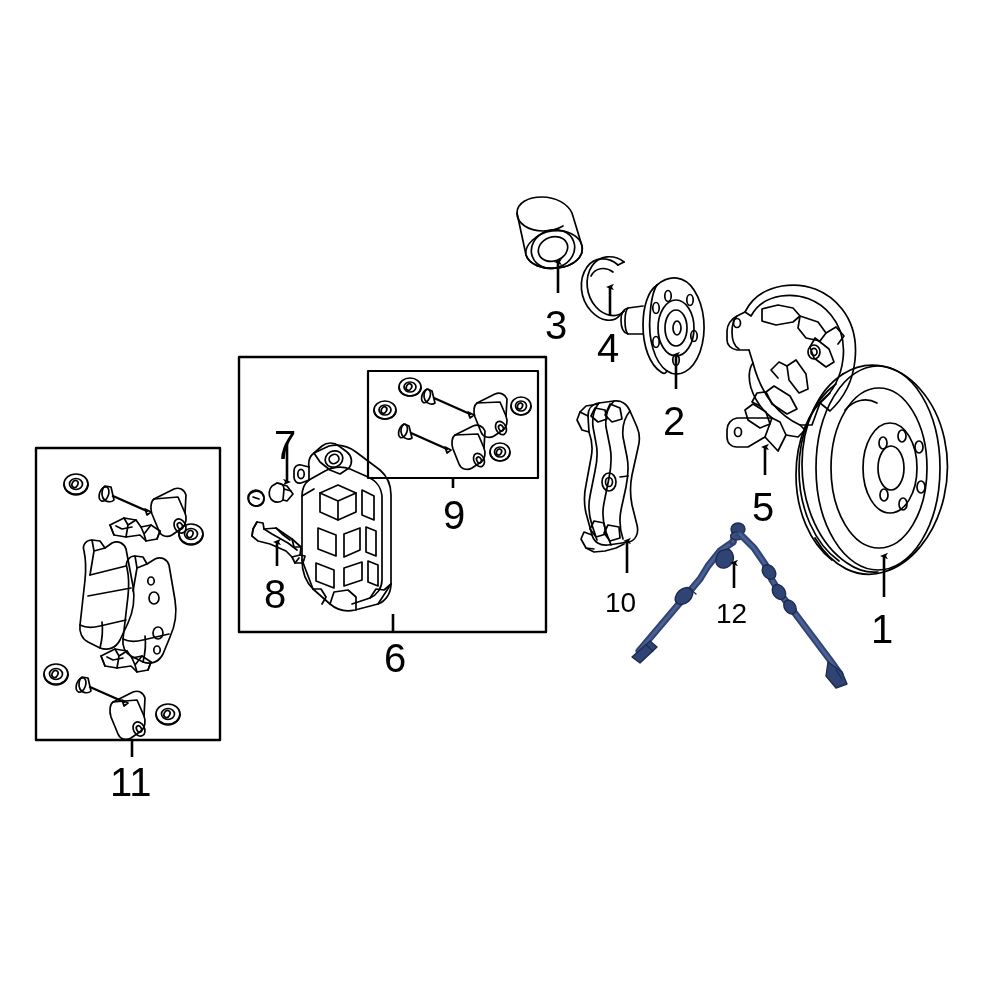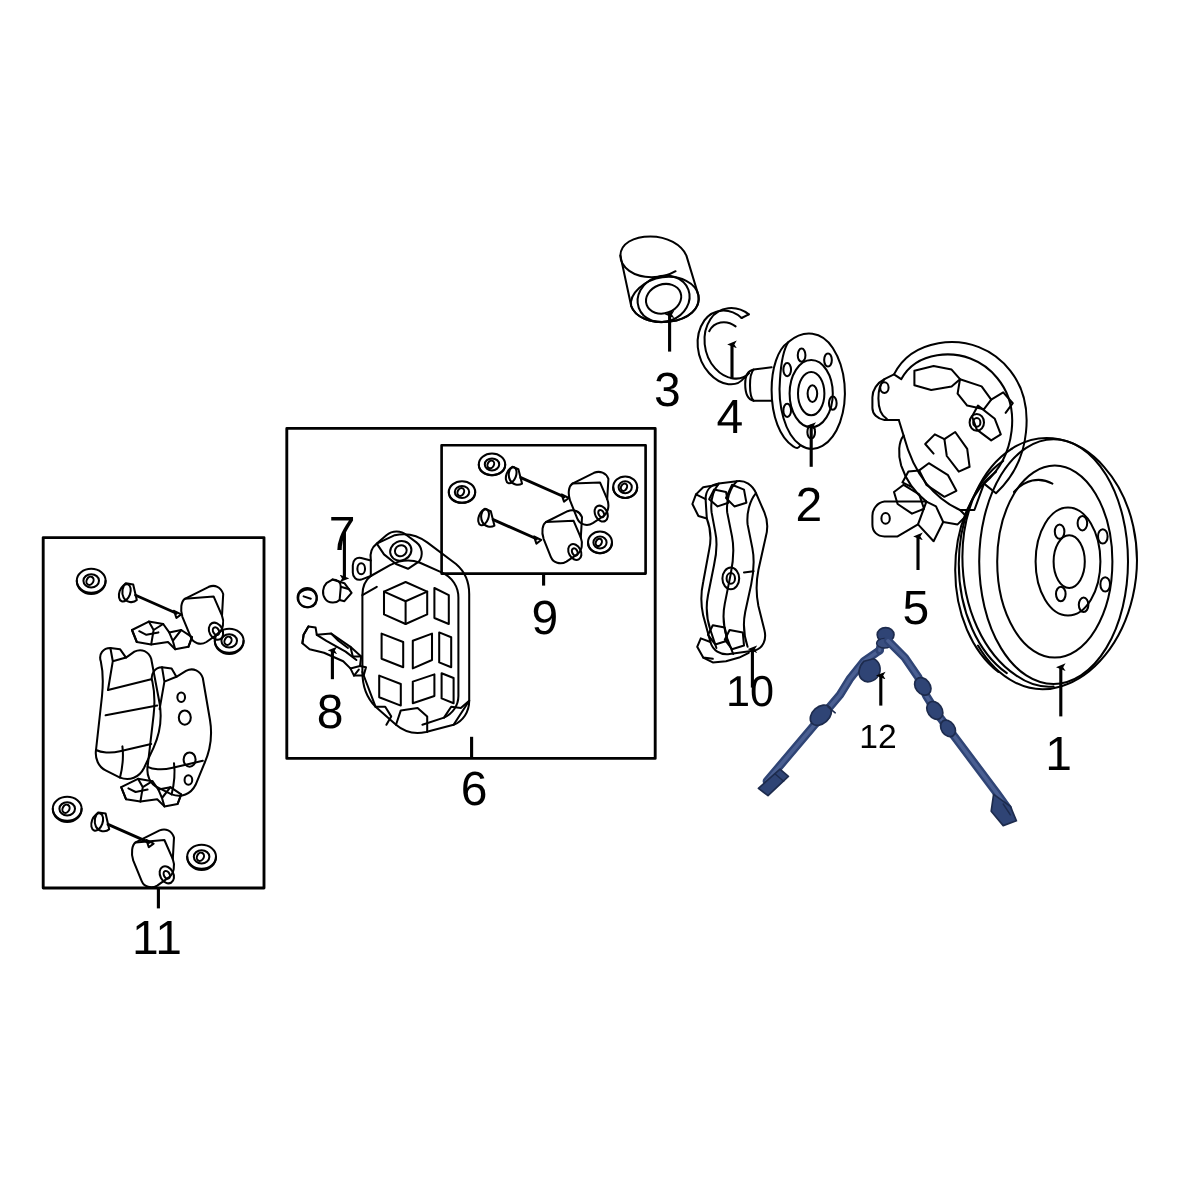--- a/index.html
+++ b/index.html
@@ -393,18 +393,18 @@
 <div id="callout-layer">
       <div class="callout-num" style="left: 871px; top: 609px; font-size: 40px;">1</div>
       <div class="callout-num" style="left: 663px; top: 401px; font-size: 40px;">2</div>
       <div class="callout-num" style="left: 545px; top: 305px; font-size: 40px;">3</div>
       <div class="callout-num" style="left: 597px; top: 328px; font-size: 40px;">4</div>
       <div class="callout-num" style="left: 752px; top: 487px; font-size: 40px;">5</div>
       <div class="callout-num" style="left: 384px; top: 638px; font-size: 40px;">6</div>
       <div class="callout-num" style="left: 274px; top: 425px; font-size: 40px;">7</div>
       <div class="callout-num" style="left: 264px; top: 574px; font-size: 40px;">8</div>
       <div class="callout-num" style="left: 443px; top: 495px; font-size: 40px;">9</div>
-      <div class="callout-num" style="left: 605px; top: 558px; font-size: 36px;">10</div>
+      <div class="callout-num" style="left: 605px; top: 589px; font-size: 28px;">10</div>
       <div class="callout-num" style="left: 110px; top: 762px; font-size: 40px;">11</div>
       <div class="callout-num" style="left: 716px; top: 600px; font-size: 28px;">12</div>
     </div>
 
 </div>
 
 </body></html>

